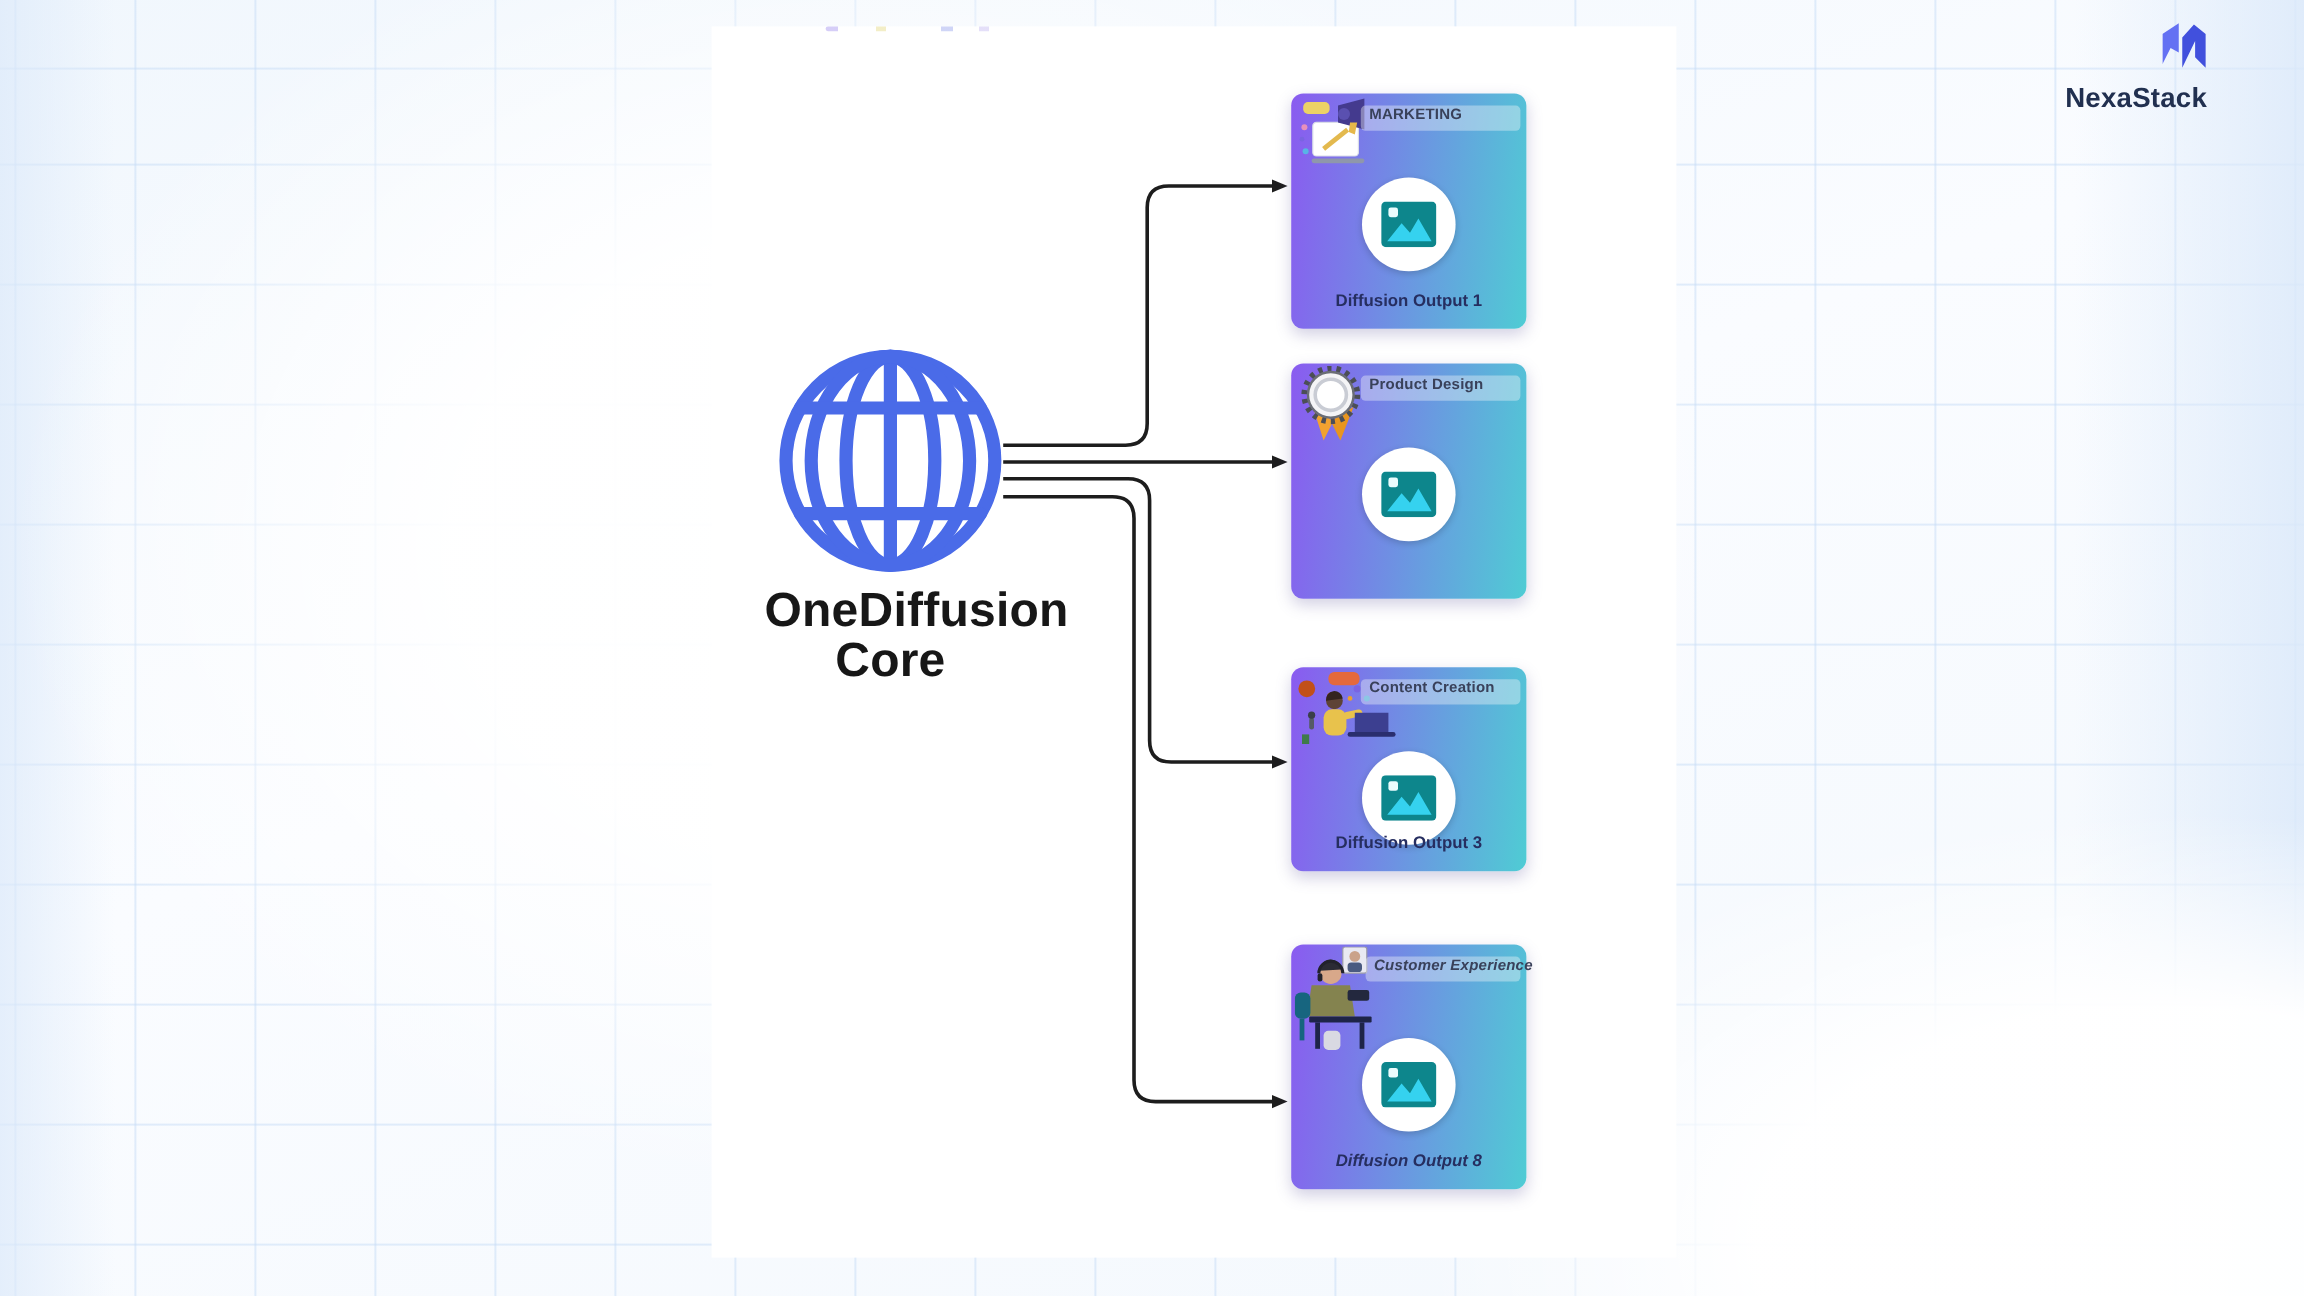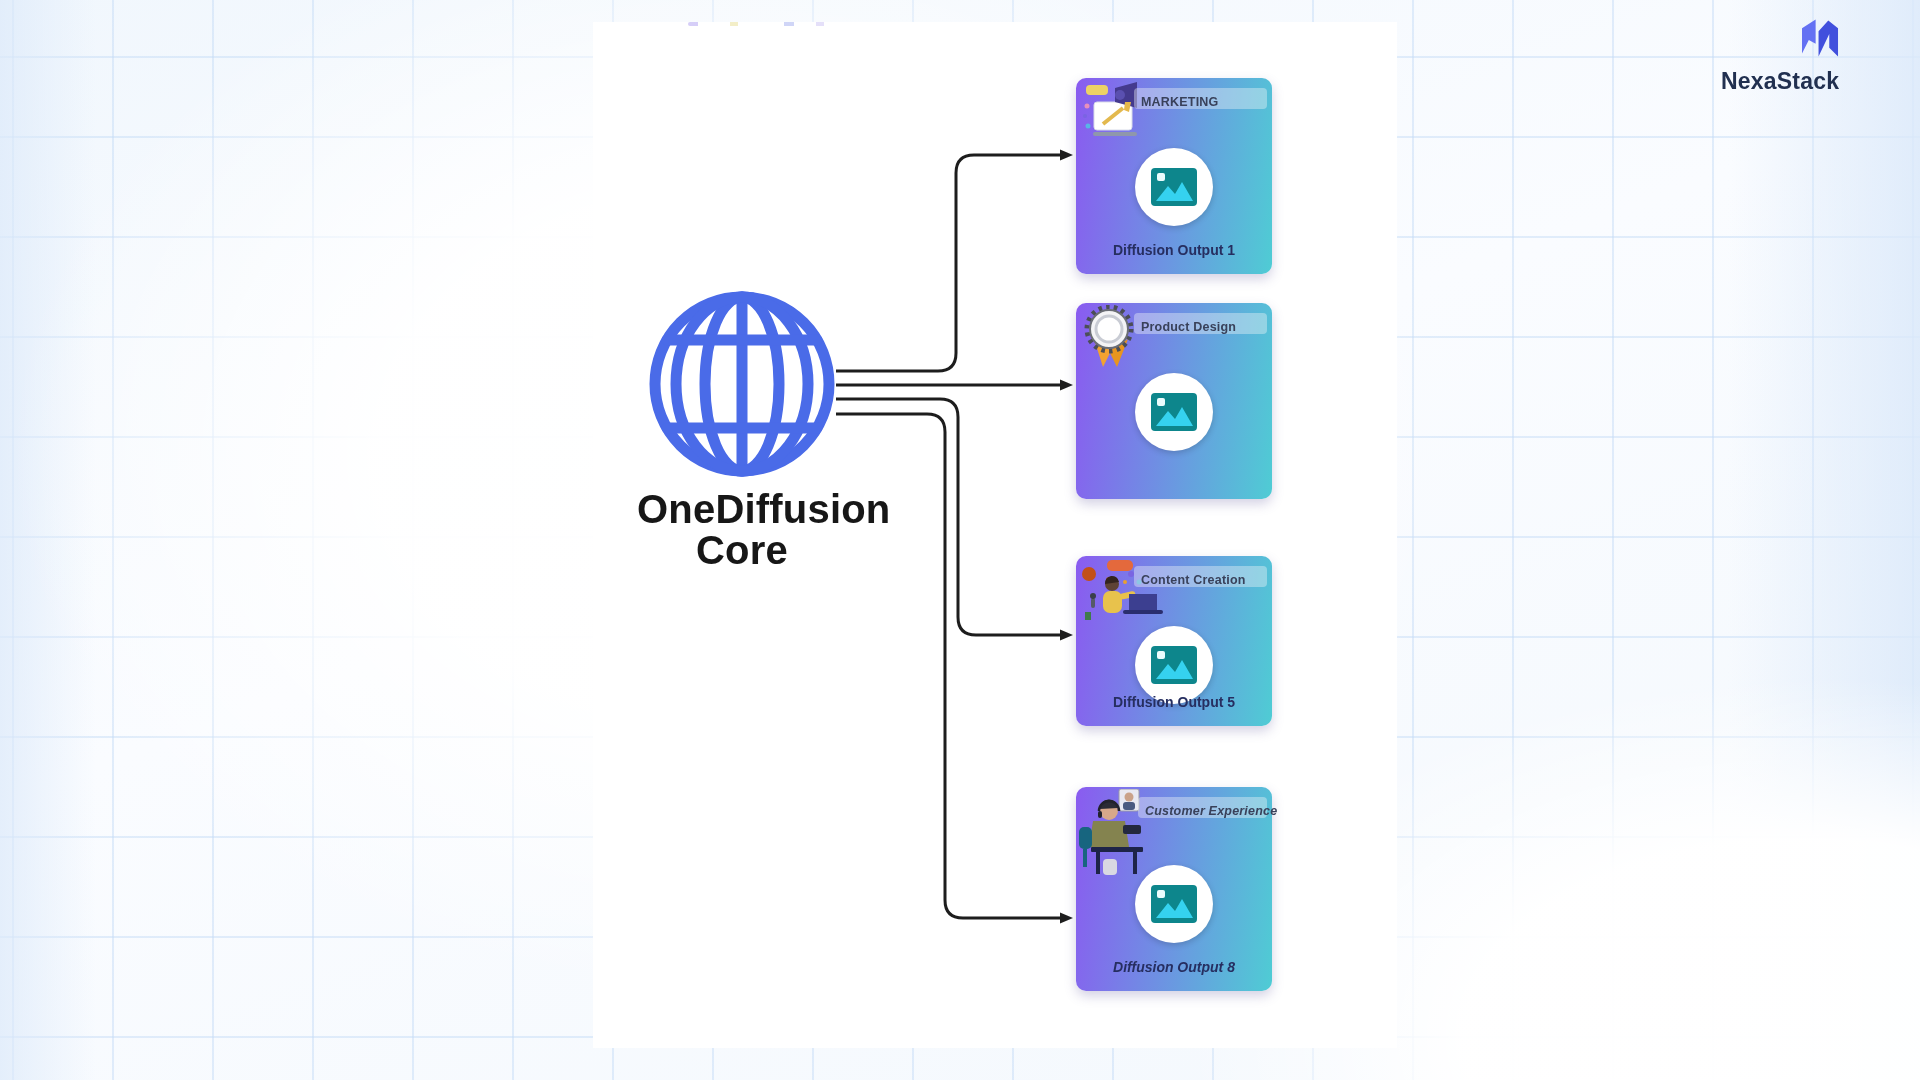--- a/index.html
+++ b/index.html
@@ -71,21 +71,21 @@
     box-shadow: 0 5px 12px rgba(96,88,158,0.28);
   }
   .card.c1 { top: 78px; }
   .card.c2 { top: 303px; }
   .card.c3 { top: 556px; height: 170px; }
   .card.c4 { top: 787px; height: 204px; font-style: italic; }
 
   .cat-strip {
     position: absolute; top: 10px; left: 58px; right: 5px; height: 21px;
     background: rgba(240,244,248,0.40); border-radius: 4px;
-    display: flex; align-items: flex-end; padding: 0 7px;
+    display: flex; align-items: flex-start; padding: 0 7px;
   }
   .cat-strip span {
     font-size: 12.5px; font-weight: 700; color: #39415a;
     white-space: nowrap; letter-spacing: .2px;
   }
   .card.c4 .cat-strip { left: 62px; }
 
   .center-circle {
     position: absolute; top: 70px; left: 50%; transform: translateX(-50%);
     width: 78px; height: 78px; border-radius: 50%; background: #ffffff;
@@ -217,21 +217,21 @@
     <span>Content Creation</span>
   </div>
   <div class="center-circle">
     <svg width="46" height="38" viewBox="0 0 46 38">
       <rect x="0" y="0" width="46" height="38" rx="4" fill="#0d868c"></rect>
       <rect x="6" y="5" width="8" height="8" rx="2" fill="#eafcfd"></rect>
       <path d="M5,33 L17,18 L24,26 L31,14 L42,33 Z" fill="#35d2ef"></path>
     </svg>
   </div>
   <div class="card-title">
-    <span>Diffusion Output 5</span>
+    <span>Diffusion Output 3</span>
   </div>
 </div>
 
 <div class="card c4">
   <svg class="illus" width="92" height="122" viewBox="0 0 92 122">
     <rect x="40" y="0" width="20" height="22" rx="2" fill="#e9e9f2" stroke="#9a9aa8"></rect>
     <circle cx="50" cy="8" r="4.5" fill="#caa28a"></circle>
     <rect x="44" y="13" width="12" height="8" rx="3" fill="#4a5a80"></rect>
     <circle cx="30" cy="22" r="9" fill="#d8a88a"></circle>
     <path d="M21,20 a9,9 0 0 1 18,-1" fill="#2b2b35"></path>

